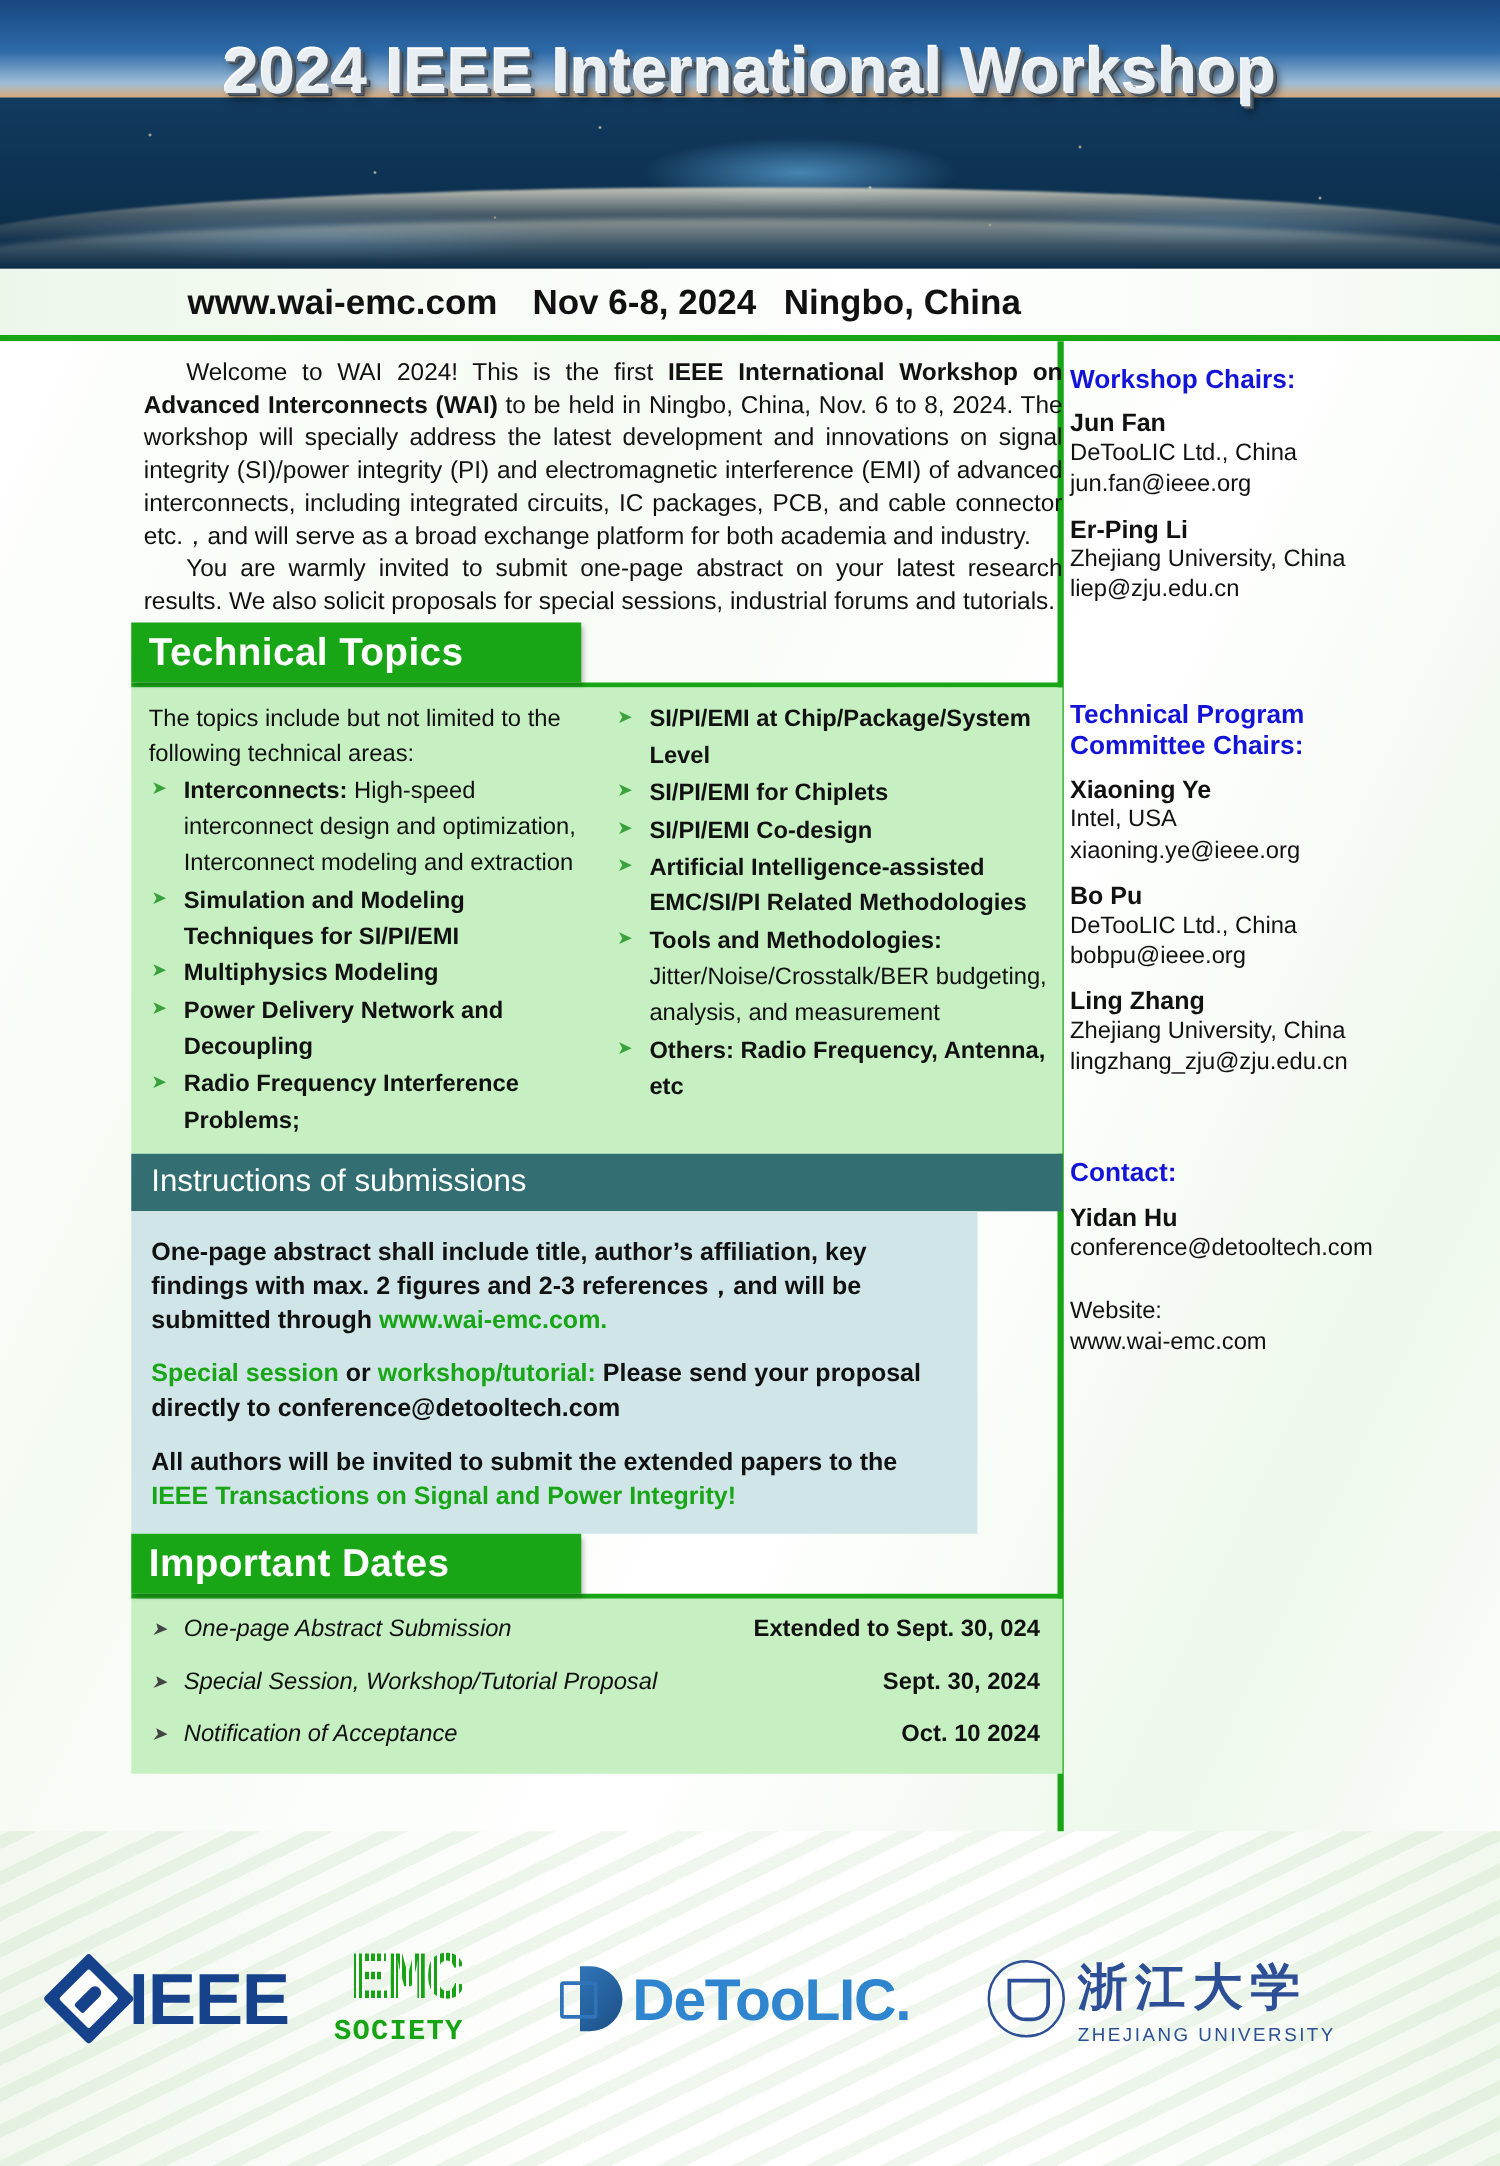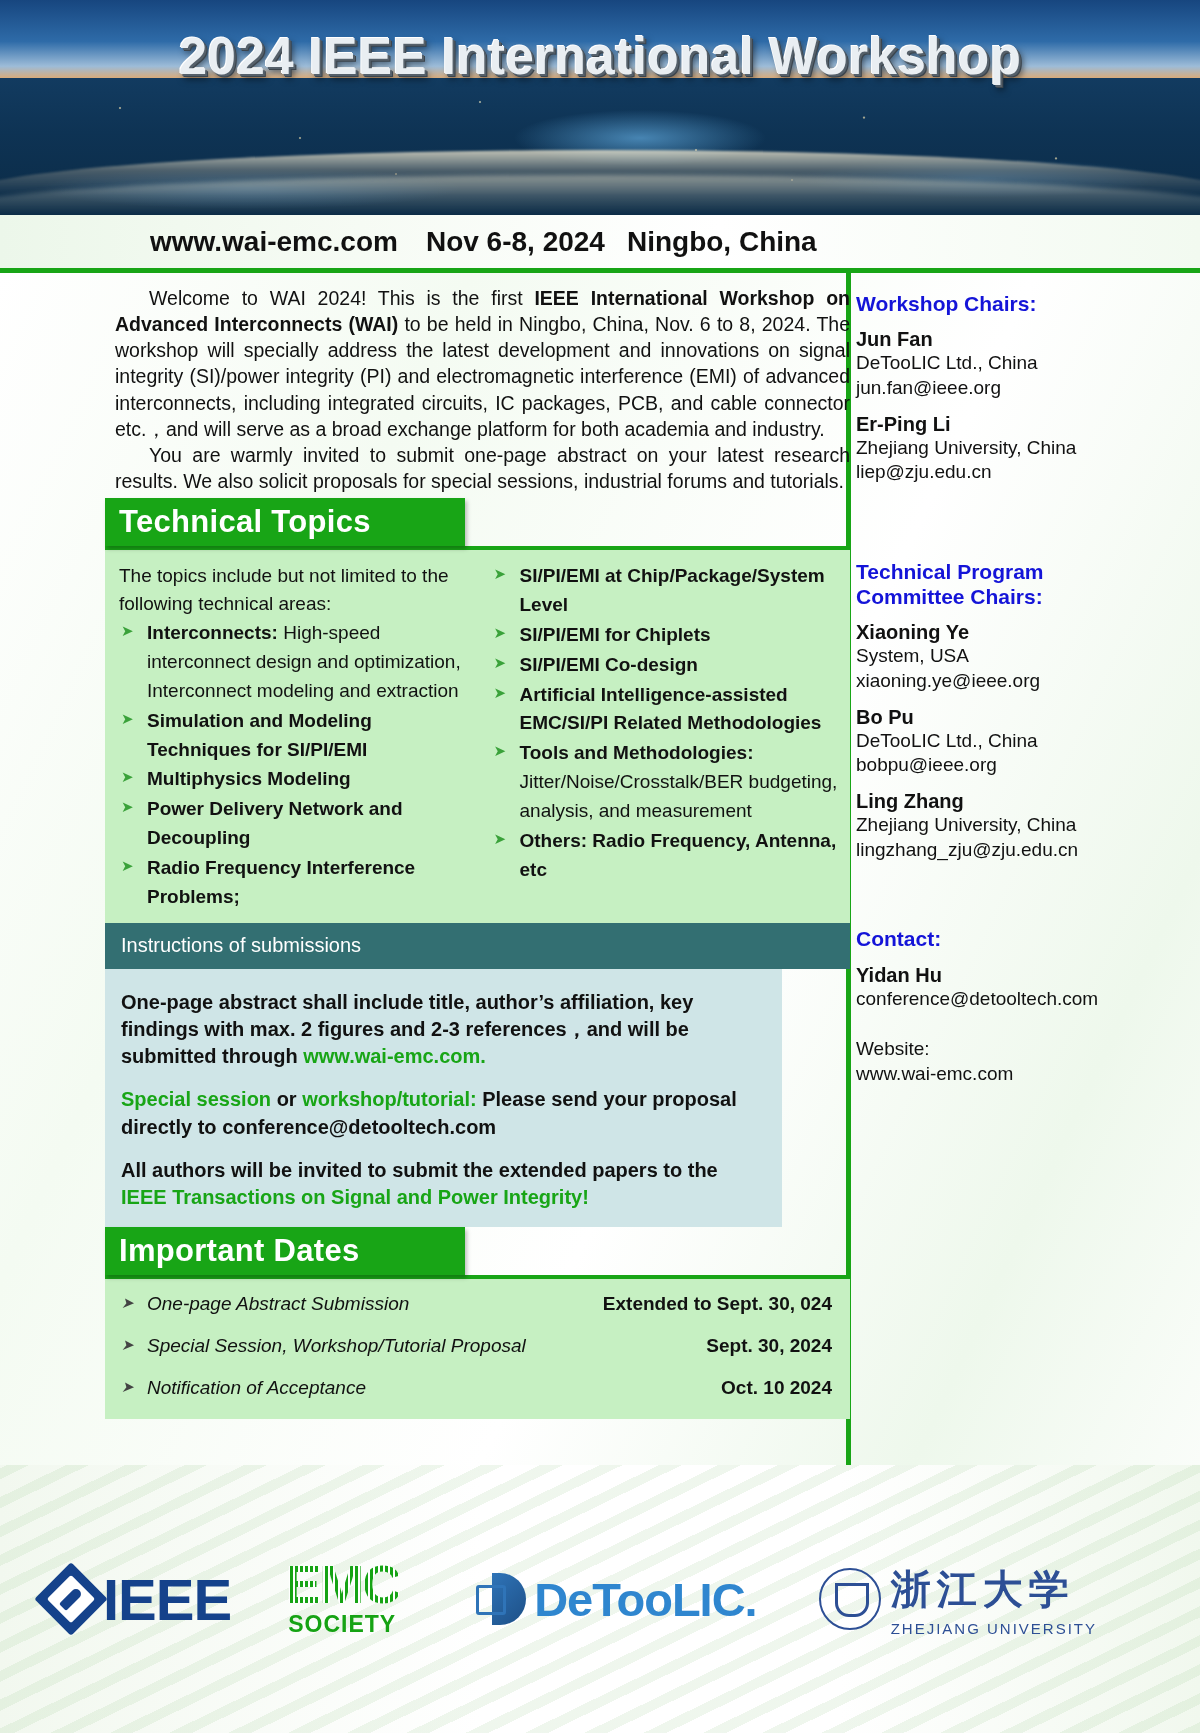--- a/index.html
+++ b/index.html
@@ -116,21 +116,21 @@
     margin-bottom:1px;
   }
   ul.arrow li:before{
     content:"\27A4";position:absolute;left:2px;top:1px;color:#3aa23a;font-size:15px;
   }
   ul.arrow li b{font-weight:bold;}
 
   .sub-band{
     width:745px;height:46px;background:#336f72;display:flex;align-items:center;
   }
-  .sub-band span{color:#ffffff;font-size:20px;padding-left:16px;}
+  .sub-band span{color:#ffffff;font-size:25px;padding-left:16px;}
   .instructions{
     width:677px;box-sizing:border-box;background:#cfe5e7;padding:20px 16px 16px 16px;
     font-size:20px;line-height:1.36;color:#111;font-weight:bold;
   }
   .instructions p{margin:0 0 16px 0;}
   .instructions p:last-child{margin-bottom:0;}
   .g{color:#18a516;}
 
   .dates{
     width:745px;box-sizing:border-box;background:#c6f0c2;padding:14px 18px 16px 14px;
@@ -169,21 +169,21 @@
     background:#ffffff;border-radius:2px;
   }
   .ieee-dia:before{
     content:"";position:absolute;left:21px;top:14px;width:10px;height:24px;
     background:#15428b;border-radius:5px 5px 2px 2px;z-index:2;
   }
   .ieee-word{
     font-size:58px;font-weight:bold;color:#15428b;letter-spacing:-1px;margin-left:6px;
     font-family:"Liberation Sans", sans-serif;
   }
-  .logo-emc{margin-left:54px;text-align:center;}
+  .logo-emc{margin-left:36px;text-align:right;font-family:Liberation Mono, monospace;}
   .emc-word{
     font-size:54px;font-weight:bold;color:#16a314;letter-spacing:-2px;line-height:.92;
     background:repeating-linear-gradient(90deg,#16a314 0 3px,#ffffff 3px 5px);
     -webkit-background-clip:text;background-clip:text;color:transparent;
   }
   .emc-sub{font-size:23px;font-weight:bold;color:#16a314;letter-spacing:1px;margin-top:2px;}
   .logo-detoolic{margin-left:75px;display:flex;align-items:center;}
   .dt-mark{
     width:52px;height:52px;position:relative;margin-right:8px;
   }
@@ -319,21 +319,21 @@
           <div class="sb-line">Zhejiang University, China</div>
           <div class="sb-line">liep@zju.edu.cn</div>
         </div>
       </div>
 
     <div style="height:74px"></div>
     <div class="sb-head">Technical Program Committee Chairs:</div>
     <div id="tpc-chairs">
         <div class="sb-block">
           <div class="sb-name">Xiaoning Ye</div>
-          <div class="sb-line">System, USA</div>
+          <div class="sb-line">Intel, USA</div>
           <div class="sb-line">xiaoning.ye@ieee.org</div>
         </div>
         <div class="sb-block">
           <div class="sb-name">Bo Pu</div>
           <div class="sb-line">DeTooLIC Ltd., China</div>
           <div class="sb-line">bobpu@ieee.org</div>
         </div>
         <div class="sb-block">
           <div class="sb-name">Ling Zhang</div>
           <div class="sb-line">Zhejiang University, China</div>

